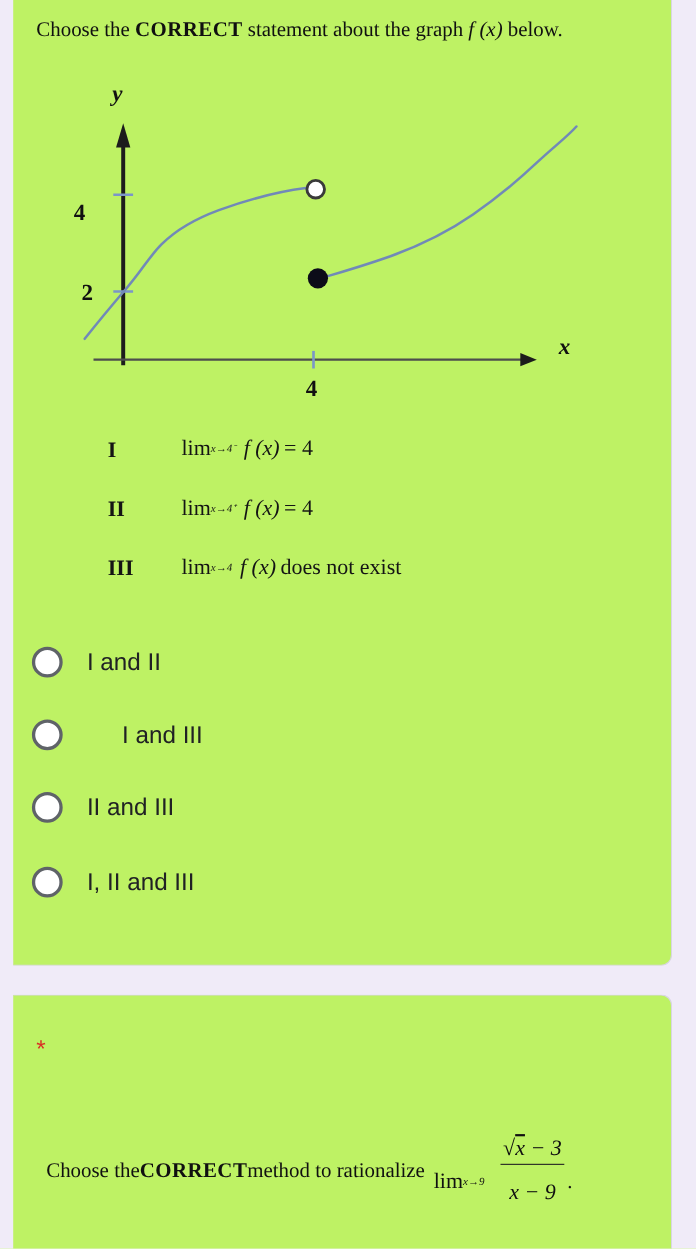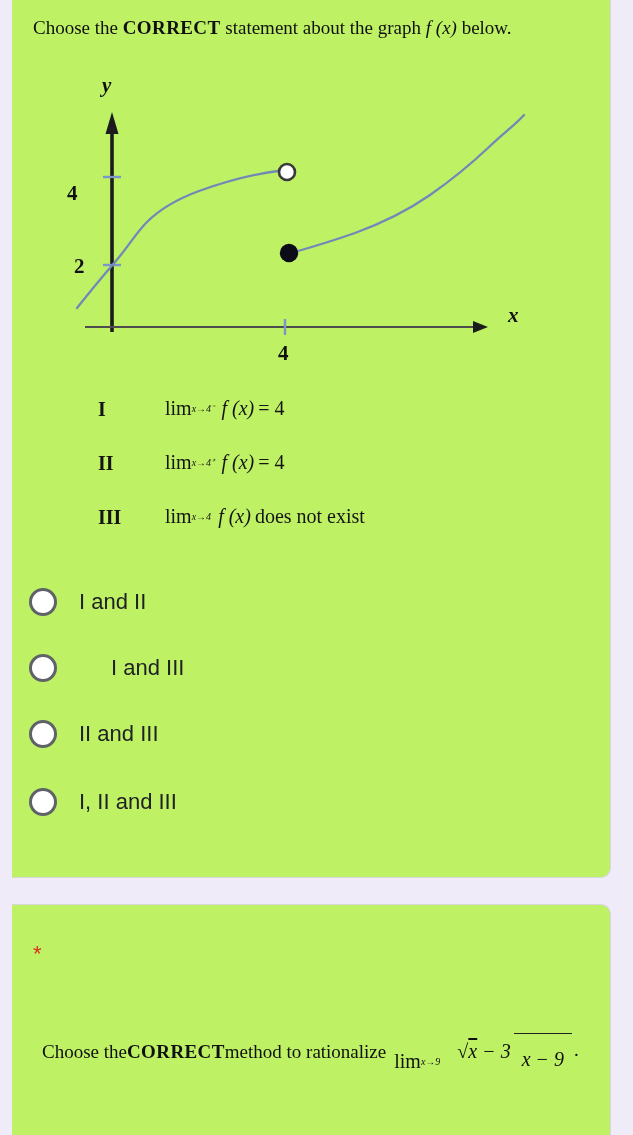--- a/index.html
+++ b/index.html
@@ -32,21 +32,21 @@
   .opt-1{top:588px;} .opt-2{top:654px;gap:32px;} .opt-3{top:720px;} .opt-4{top:788px;}
   .radio{width:28px;height:28px;border:3.5px solid #5f6368;border-radius:50%;
          box-sizing:border-box;background:#fff;flex:0 0 28px;}
   .opt-label{margin-left:22px;font-size:22px;color:#202124;}
 
   .req-star{position:absolute;left:21px;top:36px;color:#d93025;font-size:22px;
             font-family:"Liberation Sans",sans-serif;}
   .q2-line{position:absolute;left:30px;top:128px;display:flex;align-items:center;
            font-size:19px;color:#101010;white-space:nowrap;}
   .q2-lim{margin-left:8px;transform:translateY(9px);}
-  .frac{display:inline-flex;flex-direction:row;align-items:center;margin-left:7px;
+  .frac{display:inline-flex;flex-direction:column;align-items:center;margin-left:7px;
         font-size:20px;}
   .frac .num{padding:0 3px 2px;font-style:italic;}
   .frac .den{border-top:1.7px solid #222;padding:14px 8px 0;font-style:italic;}
   .radical{font-style:normal;}
   .radicand{text-decoration:overline;}
   .q2-period{align-self:flex-end;margin:0 0 10px 2px;}
 </style>
 </head>
 <body>
 

